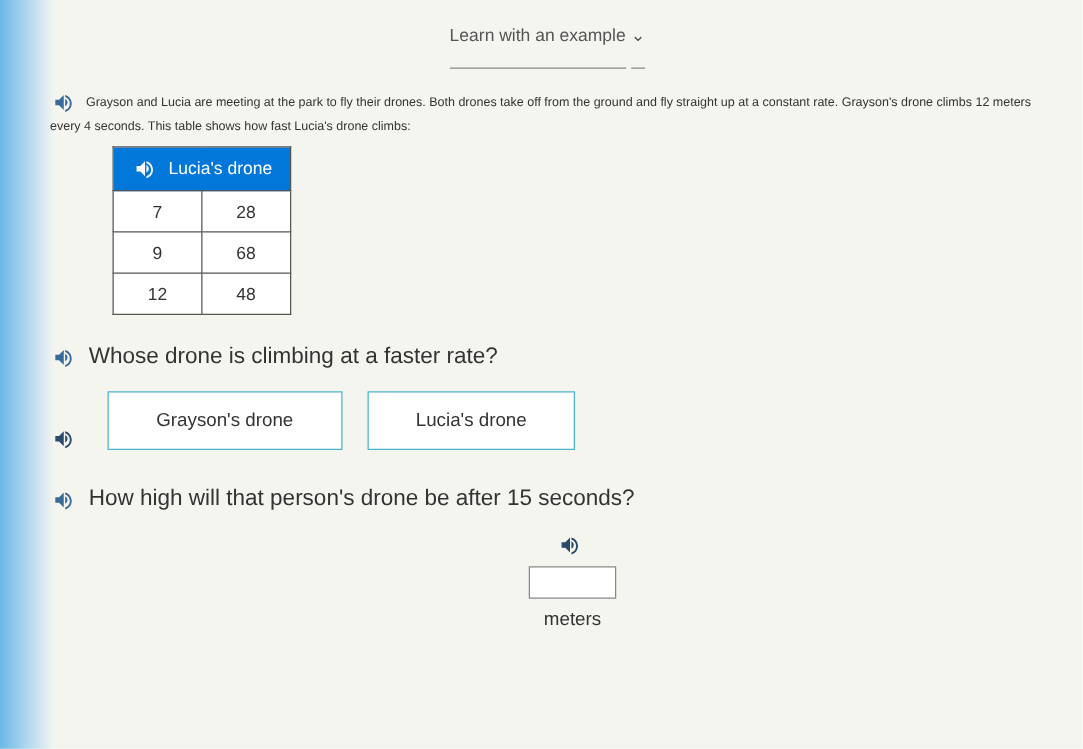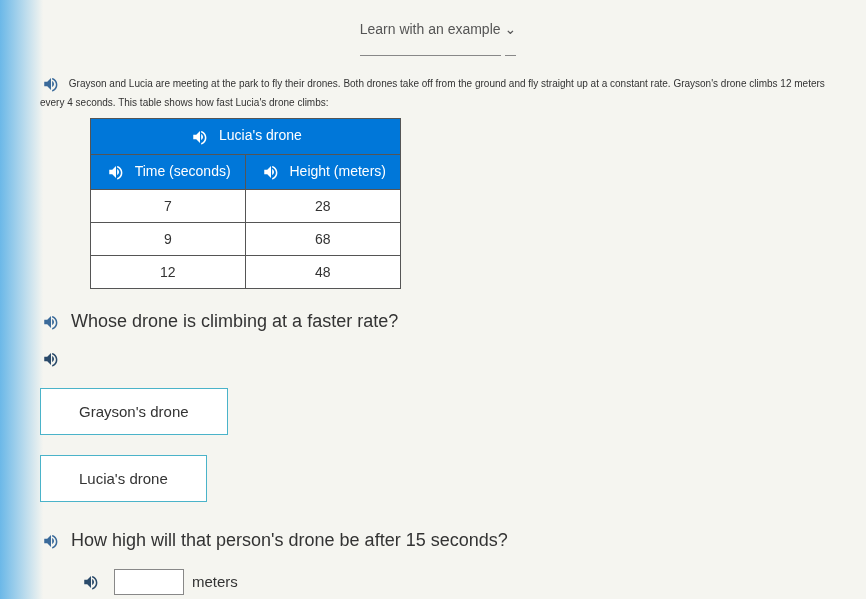--- a/index.html
+++ b/index.html
@@ -69,41 +69,41 @@
     }
     .th-header .speaker svg path { fill: #fff; }
     .th-title .speaker svg path { fill: #fff; }
     .question-row {
       margin-bottom: 18px;
       font-size: 18px;
       color: #333;
     }
     .options {
       display: flex;
-      align-items: flex-start;
+      align-items: flex-end;
       gap: 20px;
       margin-bottom: 28px;
-      flex-direction: column;
     }
     .option-btn {
       border: 1px solid #4ab3c9;
       background: #fff;
       padding: 14px 38px;
       font-size: 15px;
       color: #333;
       cursor: pointer;
       font-family: inherit;
     }
     .answer-row {
       display: flex;
       align-items: center;
       gap: 8px;
       margin-left: 40px;
       margin-top: 12px;
       font-size: 15px;
+      flex-direction: column;
     }
     .answer-input {
       width: 70px;
       height: 26px;
       border: 1px solid #888;
       background: #fff;
       font-size: 14px;
       padding: 2px 4px;
     }
     .speaker-blue svg path { fill: #3a6a9a; }
@@ -129,38 +129,20 @@
   <table>
     <tbody>
         <tr>
       <th colspan="2" class="th-title">
         <span class="speaker">
           <svg viewBox="0 0 24 24">
                 <path d="M3 9v6h4l5 5V4L7 9H3zm13 3c0-1.8-1-3.3-2.5-4v8c1.5-.7 2.5-2.2 2.5-4zm-2.5-8v2c3 .9 5 3.7 5 7s-2 6.1-5 7v2c4-.9 7-4.5 7-9s-3-8.1-7-9z"></path>
               </svg>
         </span>
         <span>Lucia's drone</span>
-      </th>
-    </tr>
-    <tr class="th-header">
-      <th>
-        <span class="speaker">
-          <svg viewBox="0 0 24 24">
-                <path d="M3 9v6h4l5 5V4L7 9H3zm13 3c0-1.8-1-3.3-2.5-4v8c1.5-.7 2.5-2.2 2.5-4zm-2.5-8v2c3 .9 5 3.7 5 7s-2 6.1-5 7v2c4-.9 7-4.5 7-9s-3-8.1-7-9z"></path>
-              </svg>
-        </span>
-        <span>Time (seconds)</span>
-      </th>
-      <th>
-        <span class="speaker">
-          <svg viewBox="0 0 24 24">
-                <path d="M3 9v6h4l5 5V4L7 9H3zm13 3c0-1.8-1-3.3-2.5-4v8c1.5-.7 2.5-2.2 2.5-4zm-2.5-8v2c3 .9 5 3.7 5 7s-2 6.1-5 7v2c4-.9 7-4.5 7-9s-3-8.1-7-9z"></path>
-              </svg>
-        </span>
-        <span>Height (meters)</span>
       </th>
     </tr>
     <tr>
       <td>7</td>
       <td>28</td>
     </tr>
     <tr>
       <td>9</td>
       <td>68</td>
     </tr>

